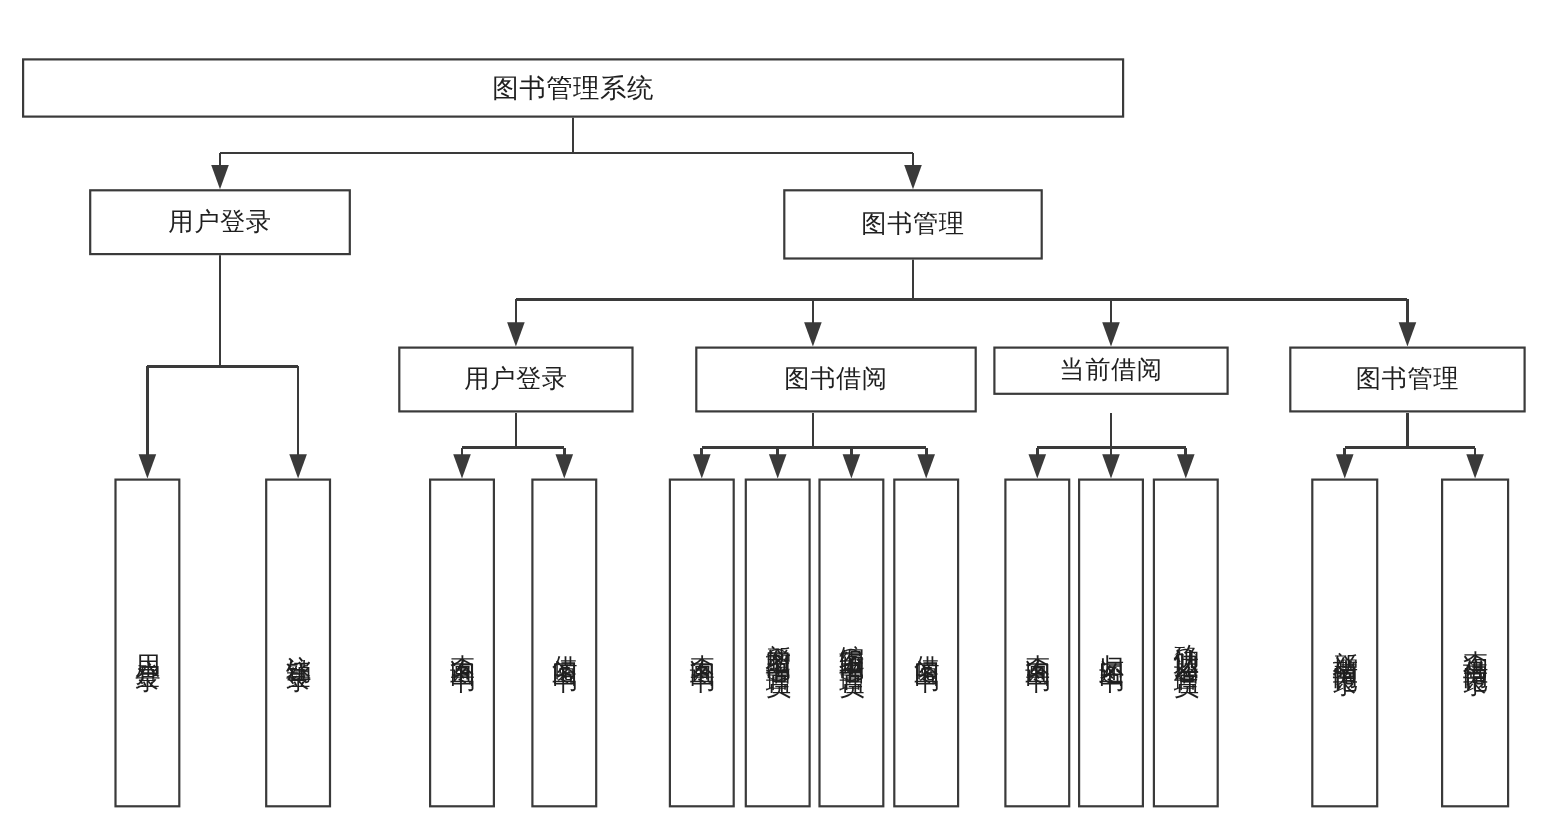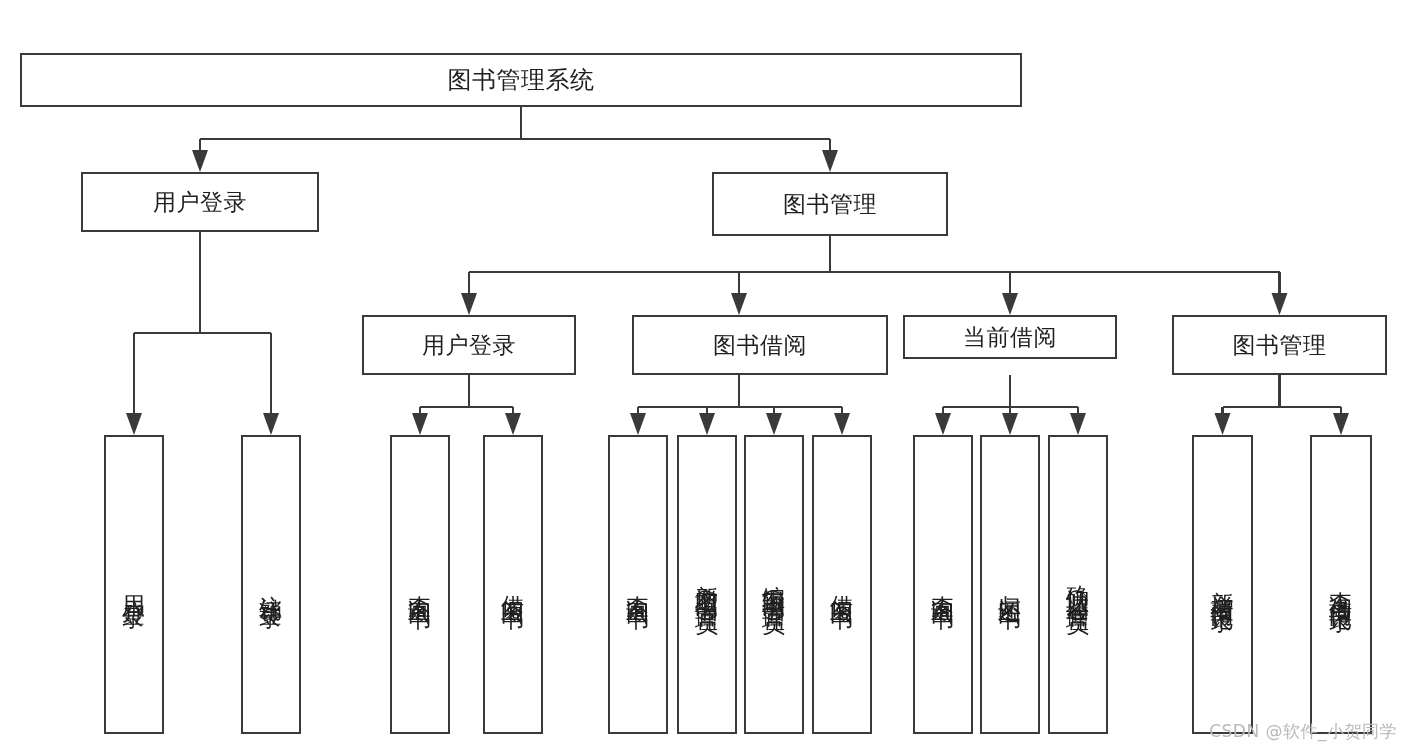--- a/index.html
+++ b/index.html
@@ -187,14 +187,13 @@
       <div class="node-box vertical" style="left: 1048px; top: 435px; width: 60px; height: 299px;">
         <span class="node-label">确认归还（管理员）</span>
       </div>
       <div class="node-box vertical" style="left: 1192px; top: 435px; width: 61px; height: 299px;">
         <span class="node-label">新增借阅记录</span>
       </div>
       <div class="node-box vertical" style="left: 1310px; top: 435px; width: 62px; height: 299px;">
         <span class="node-label">查询借阅记录</span>
       </div>
     </div>
-  <div id="watermark">CSDN @软件_小贺同学</div>
 </div>
 
 </body></html>

